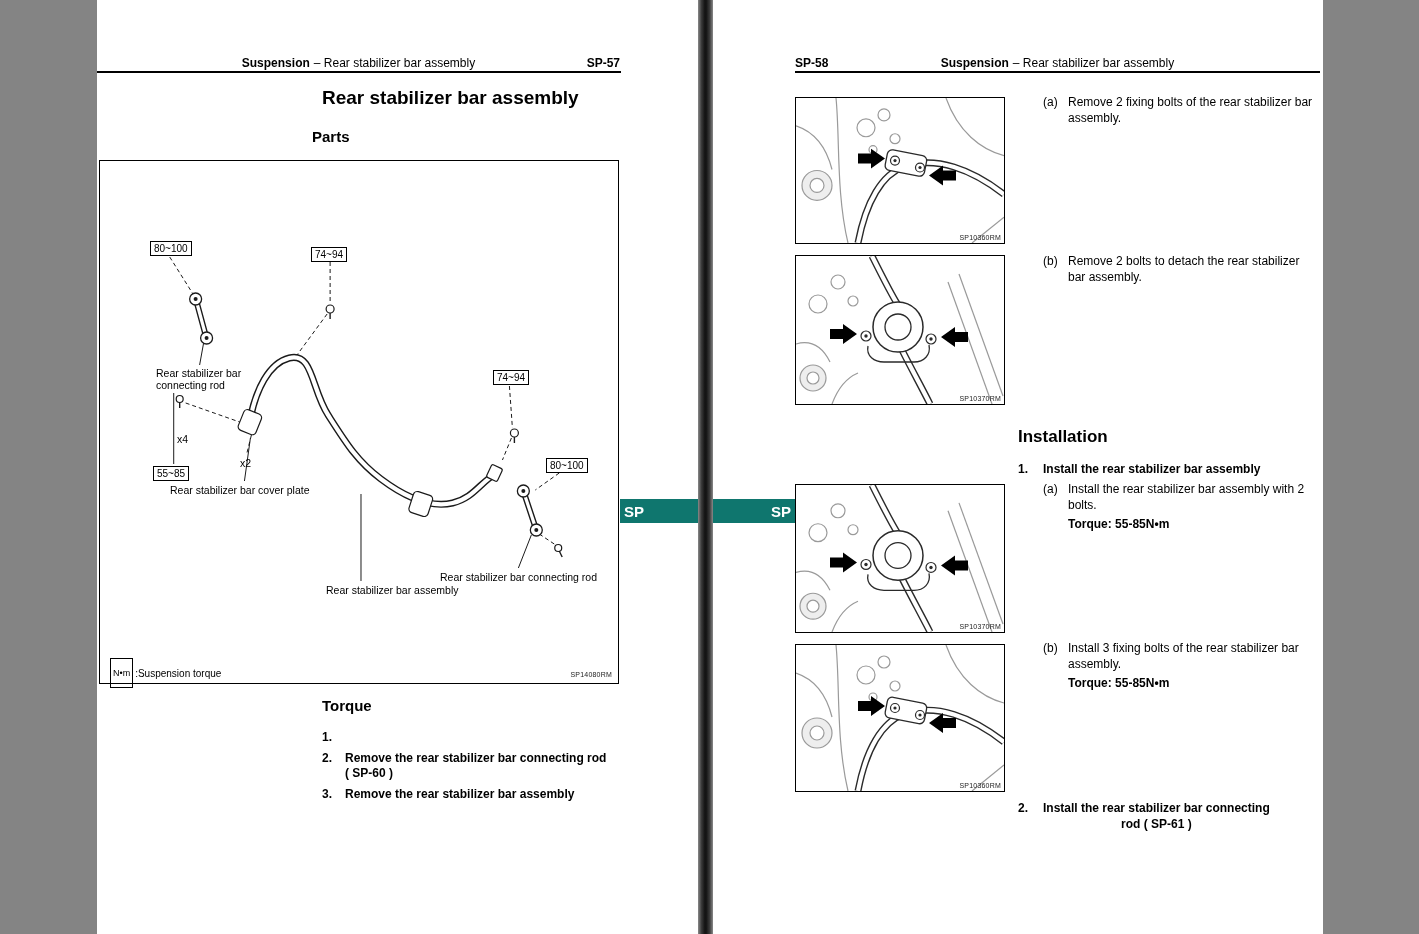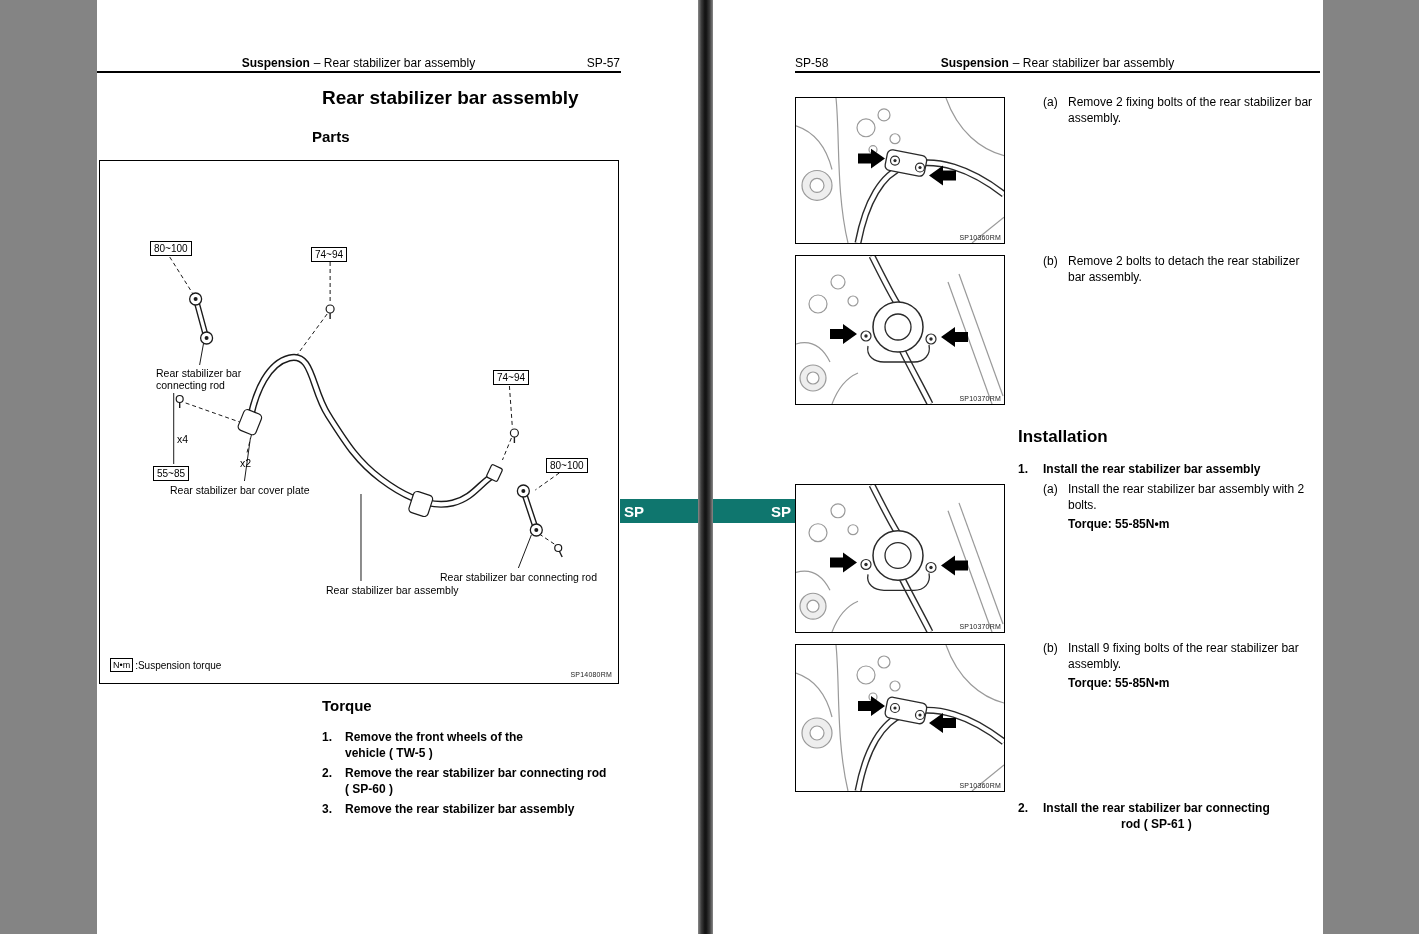--- a/index.html
+++ b/index.html
@@ -19,42 +19,42 @@
     background:linear-gradient(to right,#8a8a8a 0%,#3c3c3c 22%,#141414 45%,#141414 55%,#3c3c3c 78%,#8a8a8a 100%);
   }
 
   
   .hdr { position:absolute; top:56px; height:16px; font-size:12px; }
   .page-left  .hdr { left:0;   width:523px; }
   .page-right .hdr { left:83px; width:525px; }
   .hdr-center { text-align:center; white-space:nowrap; }
   .b { font-weight:bold; }
   .hdr-rest { margin-left:4px; }
-  .hdr-num { position:absolute; top:0; font-weight:normal; }
+  .hdr-num { position:absolute; top:0; font-weight:bold; }
   .hdr-num-right { right:0; }
   .hdr-num-left  { left:0;  }
   .rule { position:absolute; top:71px; height:2px; background:#000; }
   .rule-left  { left:0;   width:524px; }
   .rule-right { left:83px; width:525px; }
 
   
   .h-title   { position:absolute; left:225px; top:87px;  font-size:19px; font-weight:bold; white-space:nowrap; }
   .h-parts   { position:absolute; left:215px; top:128px; font-size:15px; font-weight:bold; }
   .h-removal { position:absolute; left:225px; top:697px; font-size:15px; font-weight:bold; }
 
   
   .diagram { position:absolute; left:2px; top:160px; width:520px; height:524px; border:1px solid #000; background:#fff; }
   .diagram > svg { position:absolute; inset:0; width:100%; height:100%; }
   .tq {
     position:absolute; border:1px solid #000; background:#fff;
     font-size:10px; line-height:13px; padding:0 3px; white-space:nowrap;
   }
   .dlbl { position:absolute; font-size:10.5px; line-height:12px; white-space:nowrap; }
   .legend { position:absolute; left:10px; top:497px; display:flex; align-items:center; font-size:10px; }
-  .nm-box { border:1px solid #000; font-size:9px; line-height:12px; padding:0 2px; margin-right:2px; }
+  .nm-box { border:1px solid #000; font-size:9px; line-height:12px; padding:8px 2px; margin-right:2px; }
   .figcode { position:absolute; font-size:7px; color:#222; letter-spacing:.2px; }
 
   
   .steps { position:absolute; left:225px; top:730px; width:300px; }
   .step { display:flex; margin-bottom:5px; font-size:12px; font-weight:bold; line-height:15.5px; }
   .step-num { width:23px; flex:none; }
   .step-lines div { white-space:nowrap; }
 
   
   .sp-tab {
@@ -190,24 +190,20 @@
         <span>:Suspension torque</span>
       </div>
       <span class="figcode" style="right:6px;bottom:5px">SP14080RM</span>
     </figure>
 
     <h2 class="h-removal">Torque</h2>
 
     <div class="steps">
       <div class="step">
         <div class="step-num">1.</div>
-        <div class="step-lines">
-          <div>Remove the front wheels of the</div>
-          <div>vehicle ( TW-5 )</div>
-        </div>
       </div>
       <div class="step">
         <div class="step-num">2.</div>
         <div class="step-lines">
           <div>Remove the rear stabilizer bar connecting rod</div>
           <div>( SP-60 )</div>
         </div>
       </div>
       <div class="step">
         <div class="step-num">3.</div>
@@ -374,21 +370,21 @@
           <circle cx="124" cy="70" r="1.6" fill="#2a2a2a"></circle>
         <path d="M62,56 h13 v-5 l14,10 -14,10 v-5 h-13 z" fill="#000"></path>
         <path d="M160,73 h-13 v-5 l-14,10 14,10 v-5 h13 z" fill="#000"></path>
       </svg>
       <span class="figcode">SP10360RM</span>
     </figure>
 
     <div class="sub" style="left:331px;top:640px">
       <div class="sub-label">(b)</div>
       <div class="sub-lines">
-        <div>Install 9 fixing bolts of the rear stabilizer bar</div>
+        <div>Install 3 fixing bolts of the rear stabilizer bar</div>
         <div>assembly.</div>
         <div class="torque">Torque: 55-85N•m</div>
       </div>
     </div>
 
     <div class="inst-step" style="left:306px;top:800px">
       <div class="inst-num">2.</div>
       <div class="inst-lines">
         <div>Install the rear stabilizer bar connecting</div>
         <div>rod ( SP-61 )</div>

